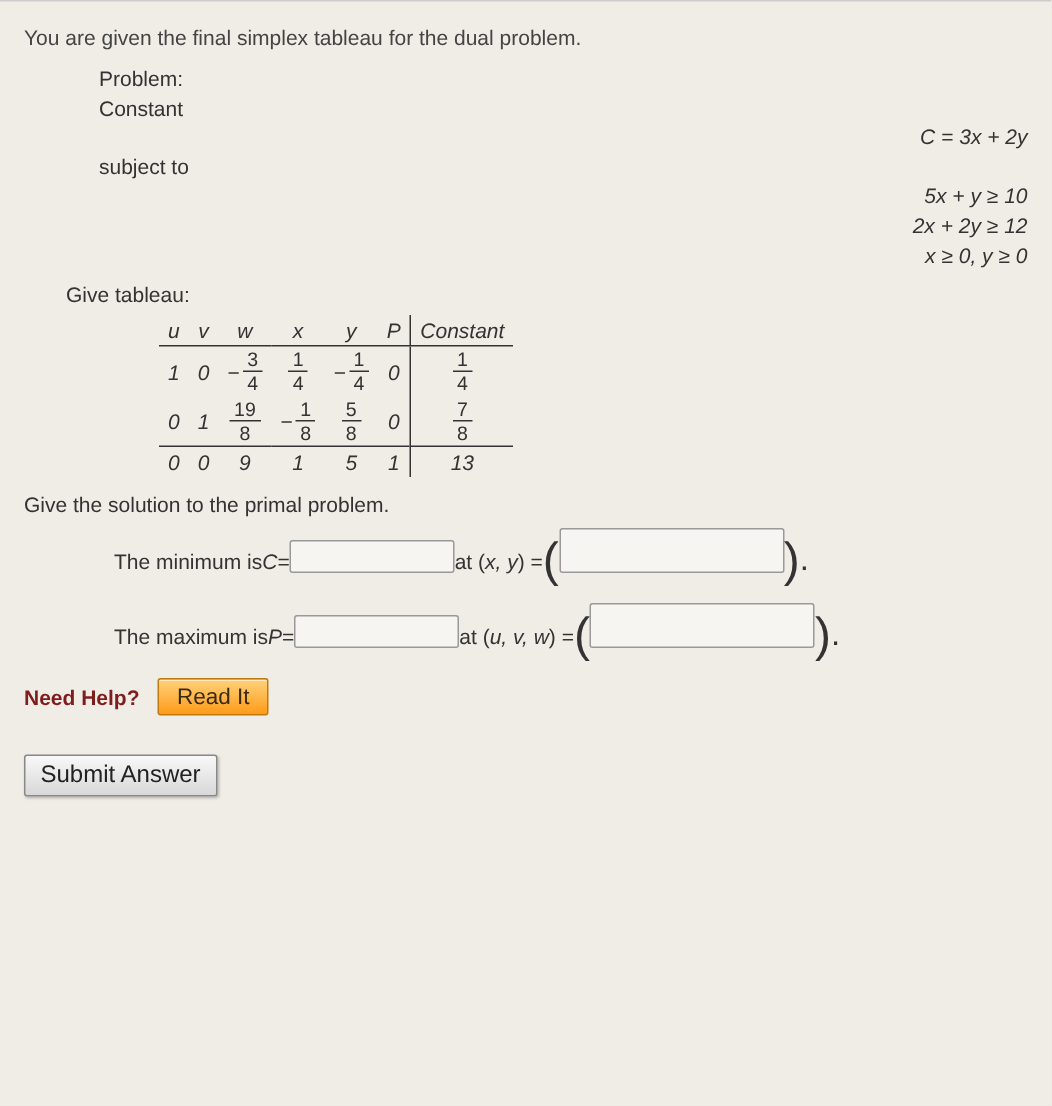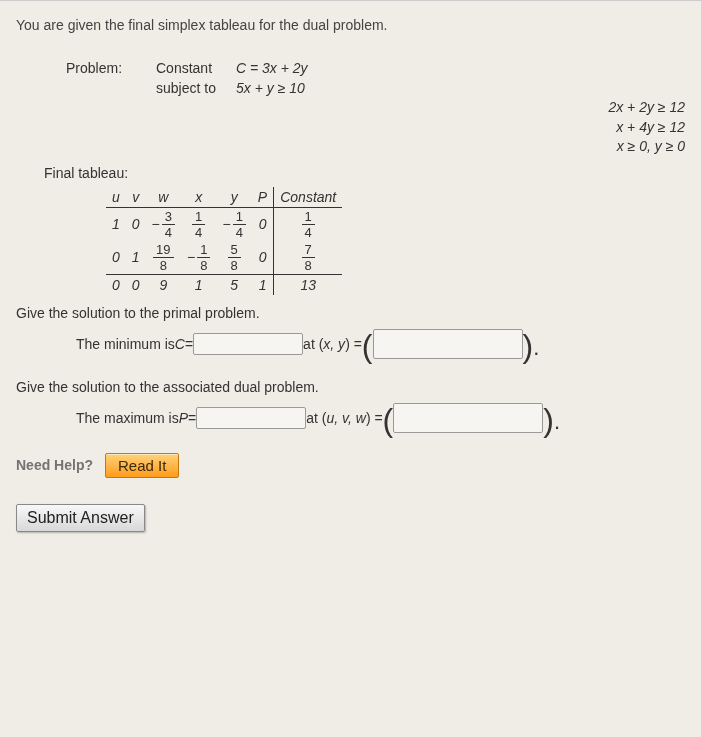--- a/index.html
+++ b/index.html
@@ -12,23 +12,23 @@
     width: 701px;
     height: 737px;
     overflow: hidden;
   }
   .page {
     background: #f0ece6;
     padding: 12px 16px 16px 16px;
     min-height: 100%;
     border-top: 1px solid #ccc;
   }
-  .intro { font-size: 14px; margin: 4px 0 26px 0; color: #444; }
+  .intro { font-size: 14px; margin: 4px 0 10px 0; color: #444; }
   .problem-block { margin-left: 50px; font-size: 14px; line-height: 1.4; }
-  .pline { display: flex; }
+  .pline { display: flex; flex-direction: column; }
   .plabel { width: 90px; }
   .pexpr { font-style: italic; text-align: right; }
   .constraints { margin-left: 90px; }
   .ft-label { margin: 8px 0 6px 28px; font-size: 14px; }
   .tableau {
     margin-left: 90px;
     border-collapse: collapse;
     font-size: 14px;
   }
   .tableau td, .tableau th {
@@ -48,42 +48,42 @@
     font-style: normal;
     line-height: 1;
     font-size: 13px;
   }
   .frac .num { display: block; border-bottom: 1px solid #333; padding: 0 3px 1px; }
   .frac .den { display: block; padding: 1px 3px 0; }
   .neg { display: inline-block; vertical-align: middle; margin-right: 2px; font-style: normal;}
   .prompt { margin: 10px 0 8px 0; font-size: 14px; }
   .answer-row {
     display: flex;
-    align-items: center;
+    align-items: flex-end;
     margin: 8px 0 20px 60px;
     font-size: 14px;
     gap: 0;
   }
   .answer-row .lbl { font-style: normal; }
   .answer-row .var { font-style: italic; }
   .textbox {
     display: inline-block;
     height: 22px;
     border: 1px solid #999;
     background: #f7f5f1;
     border-radius: 2px;
     vertical-align: middle;
   }
   .tb-small { width: 110px; }
   .tb-large { width: 150px; height: 30px; }
   .bigparen { font-size: 32px; line-height: 22px; font-weight: 300; color: #333; position: relative; top: 2px; }
   .period { font-size: 22px; position: relative; top: 4px; }
   .dual-prompt { margin: 18px 0 8px 0; font-size: 14px; }
   .help-row { margin: 18px 0 20px 0; display: flex; align-items: center; gap: 12px; }
-  .need-help { color: #737373; font-weight: bold; font-size: 14px; }
+  .need-help { color: #7f1d1d; font-weight: bold; font-size: 14px; }
   .readit-btn {
     display: inline-block;
     background: linear-gradient(#ffd27a, #ff9b1a);
     border: 1px solid #bf7a10;
     border-radius: 2px;
     color: #3a2a10;
     font-size: 15px;
     padding: 3px 12px;
     cursor: pointer;
     box-shadow: inset 0 1px 0 rgba(255,255,255,0.5);
@@ -114,26 +114,25 @@
       <span style="width:80px">Constant</span>
       <span class="pexpr">C = 3x + 2y</span>
     </div>
     <div class="pline">
       <span class="plabel"></span>
       <span style="width:80px">subject to</span>
       <span class="pexpr">5x +  y ≥ 10</span>
     </div>
     <div class="constraints">
       <div class="pexpr" style="margin-left:80px">2x + 2y ≥ 12</div>
-      <div class="pexpr" style="margin-left:87px">x + 4y ≥ 12</div>
       <div class="pexpr" style="margin-left:87px">x ≥ 0, y ≥ 0</div>
     </div>
   </div>
 
-  <div class="ft-label">Final tableau:</div>
+  <div class="ft-label">Give tableau:</div>
 
   <table class="tableau">
     <tbody>
         <tr>
       <th>u</th>
       <th>v</th>
       <th>w</th>
       <th>x</th>
       <th>y</th>
       <th>P</th>
@@ -178,21 +177,20 @@
     <span class="textbox tb-small"></span>
     <span> at (</span>
     <span class="var">x, y</span>
     <span>) = </span>
     <span class="bigparen">(</span>
     <span class="textbox tb-large"></span>
     <span class="bigparen">)</span>
     <span class="period">.</span>
   </div>
 
-  <div class="dual-prompt">Give the solution to the associated dual problem.</div>
 
   <div class="answer-row">
     <span class="lbl">The maximum is </span>
     <span class="var">P</span>
     <span> = </span>
     <span class="textbox tb-small"></span>
     <span> at (</span>
     <span class="var">u, v, w</span>
     <span>) = </span>
     <span class="bigparen">(</span>

